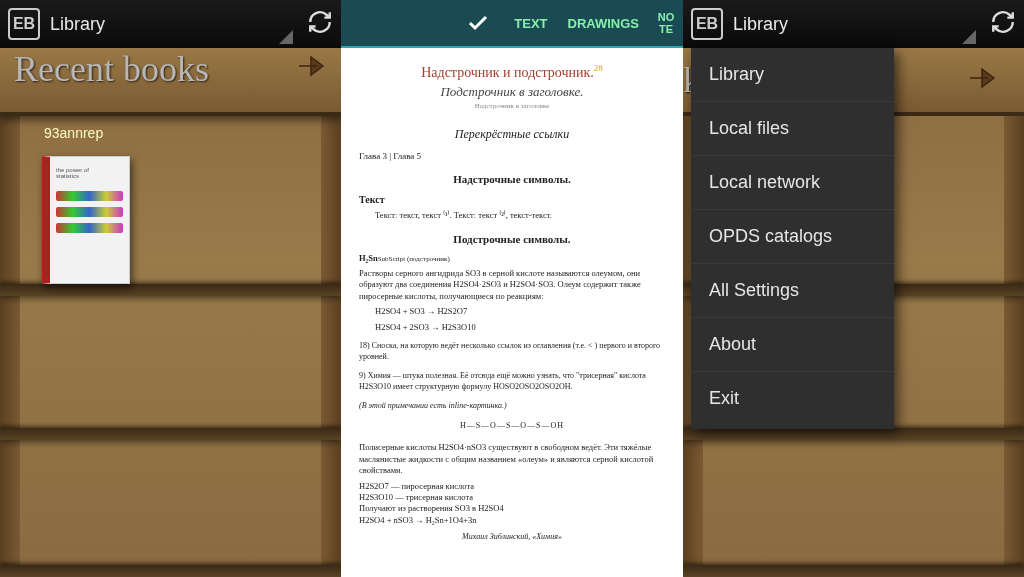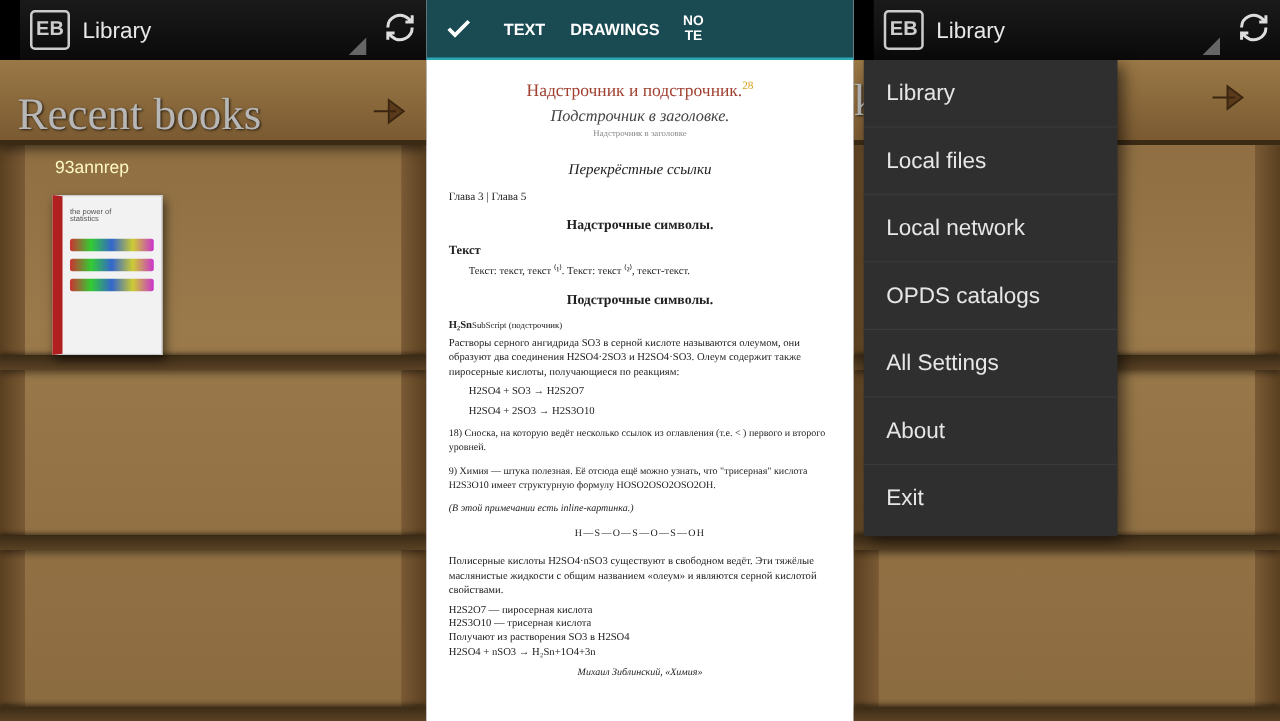--- a/index.html
+++ b/index.html
@@ -19,21 +19,20 @@
   
   .topbar {
     height: 48px;
     background: linear-gradient(#1a1a1a, #0a0a0a);
     display: flex;
     align-items: center;
     color: #e8e8e8;
     padding: 0 8px;
     position: relative;
     z-index: 5;
-    margin-left: 16px;
   }
   .eb-logo {
     width: 32px; height: 32px;
     border: 2px solid #ccc;
     border-radius: 4px;
     display: flex; align-items: center; justify-content: center;
     font-weight: bold; font-size: 16px; color: #ccc;
     margin-right: 10px;
   }
   .topbar-title { font-size: 18px; flex: 1; }
@@ -62,21 +61,21 @@
     background: linear-gradient(90deg, #5a4020, #7a5a35);
   }
   .shelf-side-r { right: 0; background: linear-gradient(270deg, #5a4020, #7a5a35); }
 
   
   .recent-band {
     position: absolute; top: 48px; left: 0; right: 0;
     height: 68px;
     background: linear-gradient(#9a7846, #7a5a32);
     border-bottom: 4px solid #3b2b15;
-    display: flex; align-items: flex-end;
+    display: flex; align-items: flex-start;
     padding-left: 14px;
     box-shadow: 0 4px 8px rgba(0,0,0,0.5);
     z-index: 3;
     gap: 32px;
   }
   .recent-title {
     font-family: Georgia, serif;
     font-size: 36px;
     color: #b7b7b7;
     text-shadow: 1px 1px 2px rgba(0,0,0,0.7);
@@ -102,23 +101,24 @@
   }
   .book-cover .bc-title { font-size: 6px; color: #555; margin-bottom: 12px; }
   .book-cover .bc-stripe { height: 10px; margin: 6px 0; background: linear-gradient(90deg,#c33,#3c3,#36c,#cc3,#c3c); border-radius: 2px; }
 
   
   .reader-toolbar {
     height: 48px;
     background: #1a4a52;
     border-bottom: 2px solid #2aa8b8;
     display: flex; align-items: center;
-    color: #ffffff;
+    color: #86efac;
     font-size: 13px;
     font-weight: bold;
+    justify-content: flex-end;
   }
   .reader-toolbar .check { width: 52px; display:flex; align-items:center; justify-content:center; }
   .reader-toolbar .check svg { width: 24px; height: 24px; }
   .reader-toolbar .tab { padding: 0 10px; height: 100%; display:flex; align-items:center; }
   .reader-toolbar .note { width: 34px; text-align: center; line-height: 1.1; font-size: 11px; padding: 0 4px;}
 
   .reader-page {
     padding: 12px 18px 8px;
     font-family: Georgia, 'Times New Roman', serif;
     color: #222;

